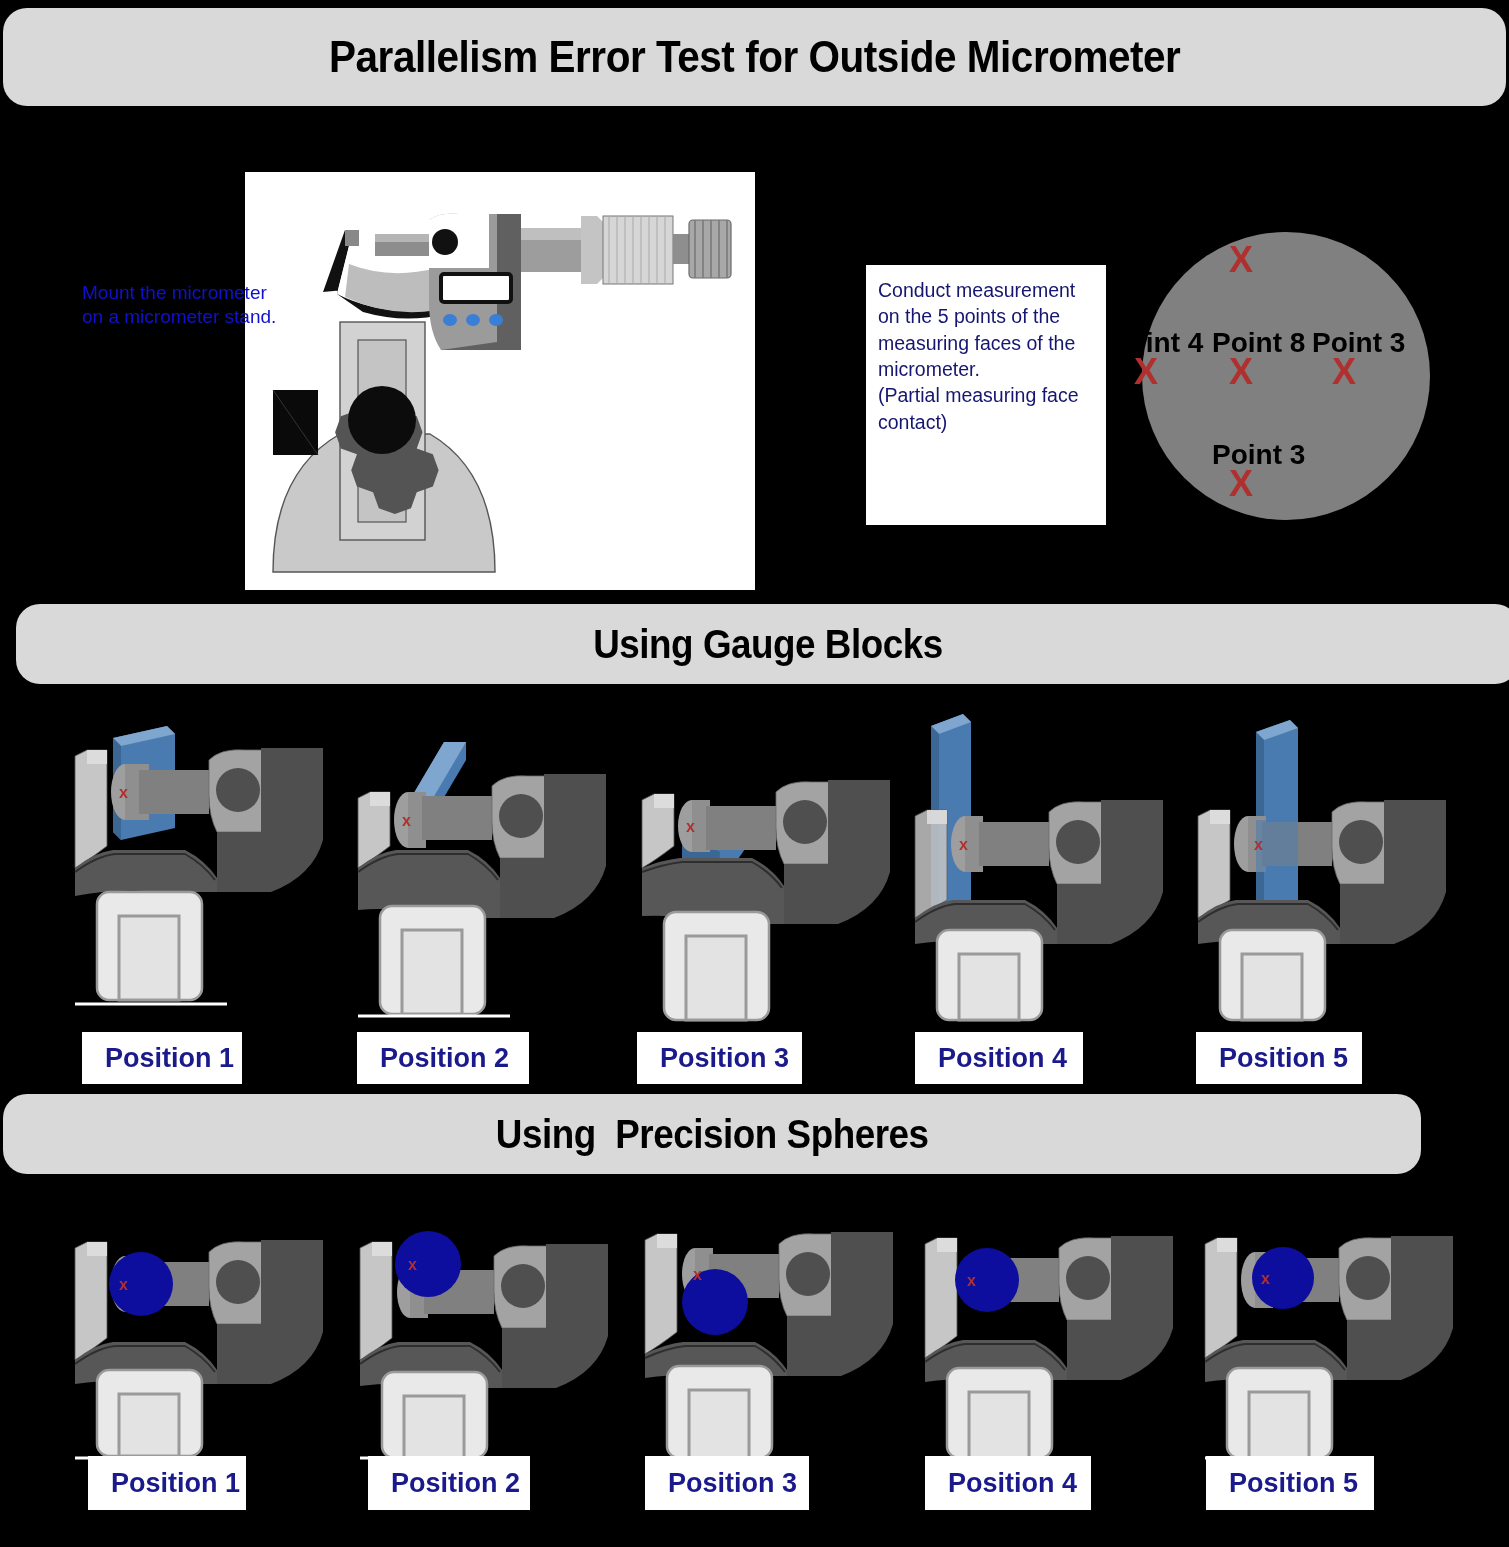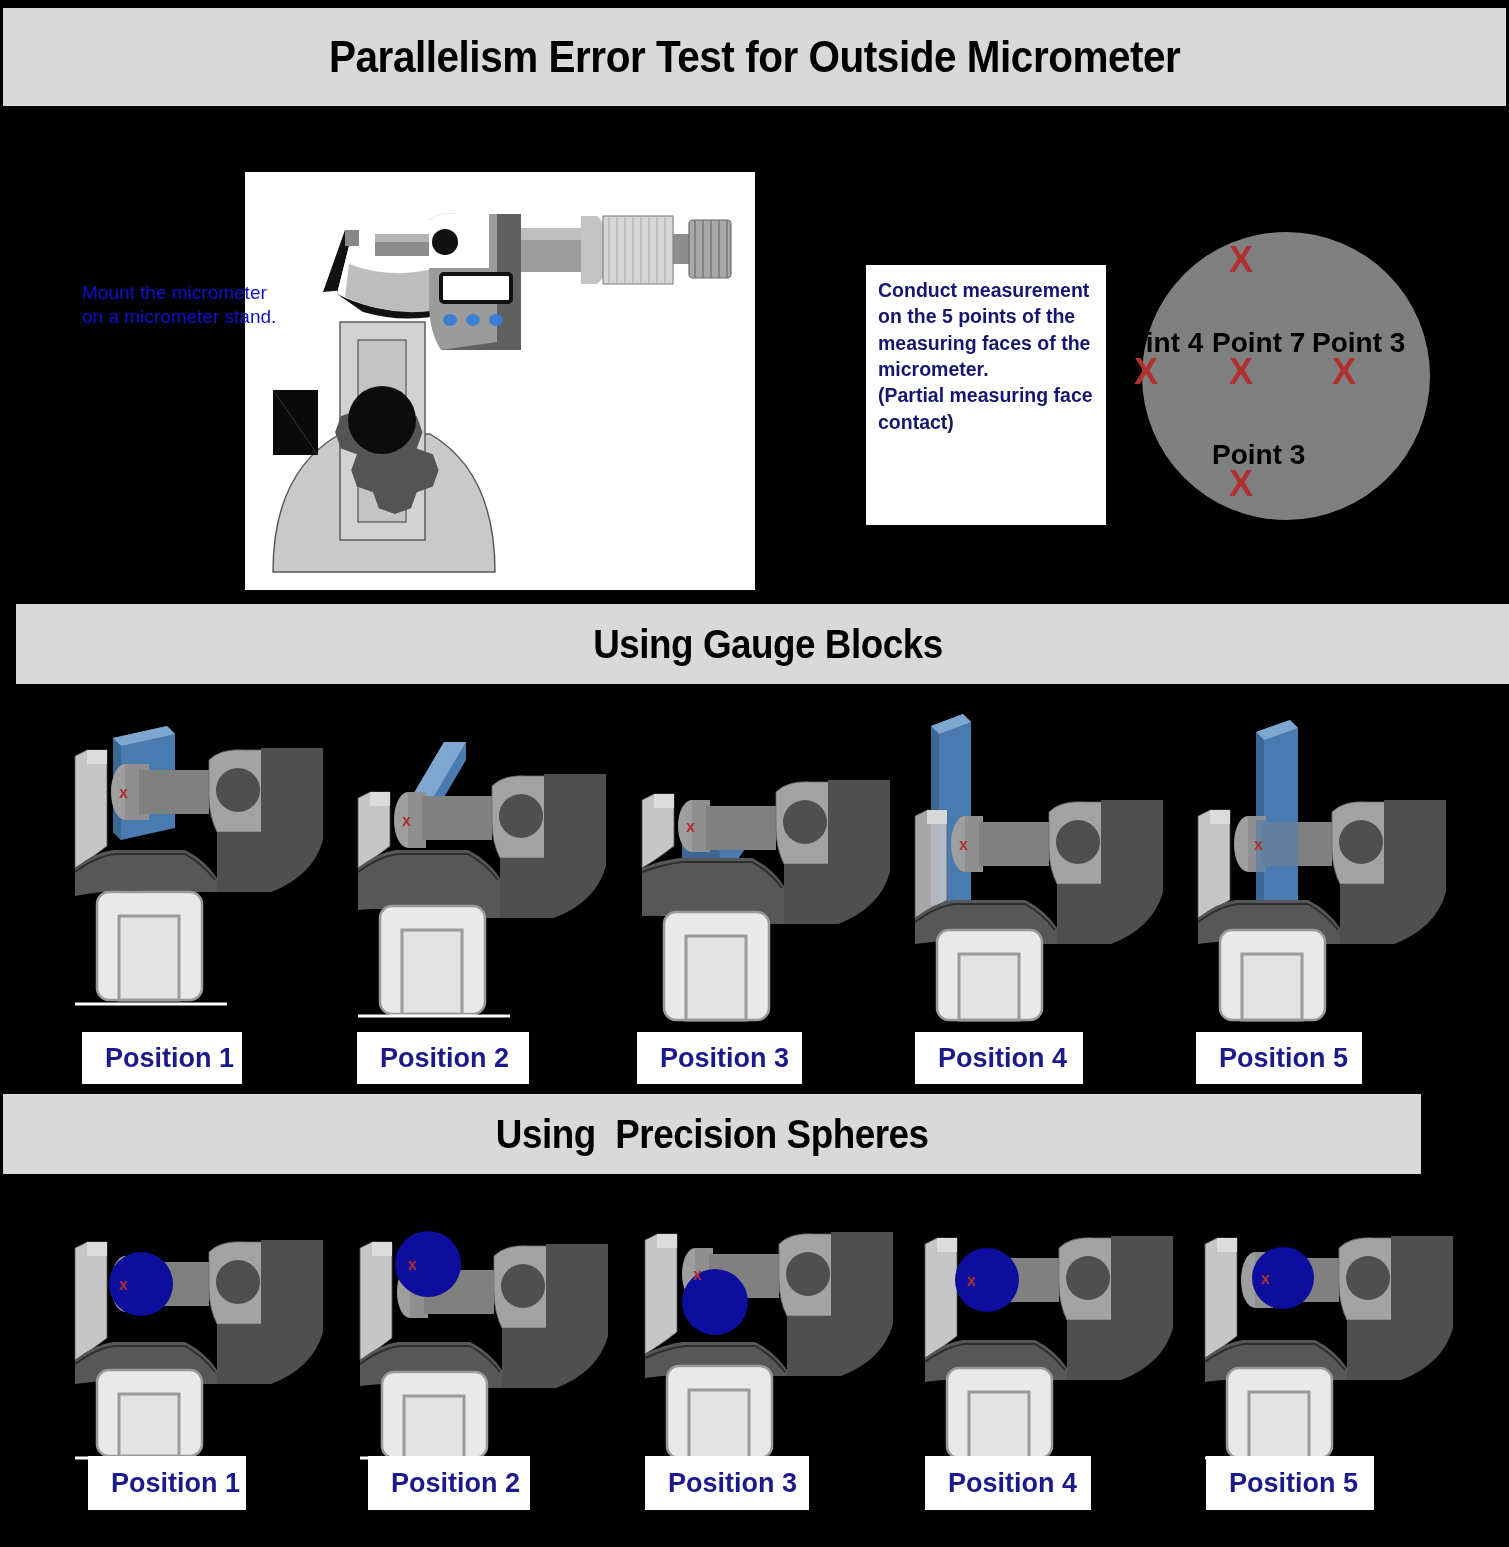--- a/index.html
+++ b/index.html
@@ -1,40 +1,40 @@
 <!DOCTYPE html>
 <html><head>
 <meta charset="utf-8">
 <style>
   html,body{margin:0;padding:0;background:#000;}
   body{width:1509px;height:1547px;position:relative;overflow:hidden;
        font-family:"Liberation Sans", sans-serif;}
 
   .band{position:absolute;background:#d9d9d9;display:flex;align-items:center;
-        justify-content:center;box-sizing:border-box;}
+        justify-content:center;box-sizing:border-box;border-radius:24px;}
   .band-title{font-weight:bold;color:#000;letter-spacing:-0.5px;
               white-space:pre;font-stretch:condensed;transform:scaleX(0.92);}
 
   #title-band{left:3px;top:8px;width:1503px;height:98px;}
   #title-band .band-title{font-size:44px;}
   #gauge-band{left:16px;top:604px;width:1503px;height:80px;}
   #gauge-band .band-title{font-size:40px;}
   #sphere-band{left:3px;top:1094px;width:1418px;height:80px;}
   #sphere-band .band-title{font-size:40px;}
 
   
   #mic-photo{position:absolute;left:245px;top:172px;width:510px;height:418px;
              background:#fff;}
   #mount-note{position:absolute;left:82px;top:281px;width:240px;
               color:#1111cc;font-weight:normal;font-size:19px;line-height:1.28;
               white-space:pre-line;z-index:5;}
 
   #conduct-box{position:absolute;left:866px;top:265px;width:240px;height:260px;
                background:#fff;box-sizing:border-box;padding:12px 12px 0 12px;}
-  #conduct-box .txt{color:#161670;font-weight:bold;font-size:19.5px;
+  #conduct-box .txt{color:#161670;font-weight:normal;font-size:19.5px;
                     line-height:1.35;white-space:pre-line;}
 
   #face-circle{position:absolute;left:1142px;top:232px;width:288px;height:288px;
                border-radius:50%;background:#808080;}
   .pt-x{position:absolute;color:#b03030;font-weight:bold;font-size:36px;
         line-height:1;}
   .pt-lbl{position:absolute;color:#000;font-weight:bold;font-size:28px;
           line-height:1;white-space:nowrap;}
 
   
@@ -135,21 +135,21 @@
 contact)</div>
 </div>
 
 <div id="face-circle">
 
   <span class="pt-x" style="left:87px;top:10px;">X</span>
 
   <span class="pt-lbl" style="left:-32px;top:97px;">Point 4</span>
   <span class="pt-x" style="left:-8px;top:122px;">X</span>
 
-  <span class="pt-lbl" style="left:70px;top:97px;">Point 7</span>
+  <span class="pt-lbl" style="left:70px;top:97px;">Point 8</span>
   <span class="pt-x" style="left:87px;top:122px;">X</span>
 
   <span class="pt-lbl" style="left:170px;top:97px;">Point 3</span>
   <span class="pt-x" style="left:190px;top:122px;">X</span>
 
   <span class="pt-lbl" style="left:70px;top:209px;">Point 3</span>
   <span class="pt-x" style="left:87px;top:234px;">X</span>
 </div>
 
 <div class="band" id="gauge-band">

